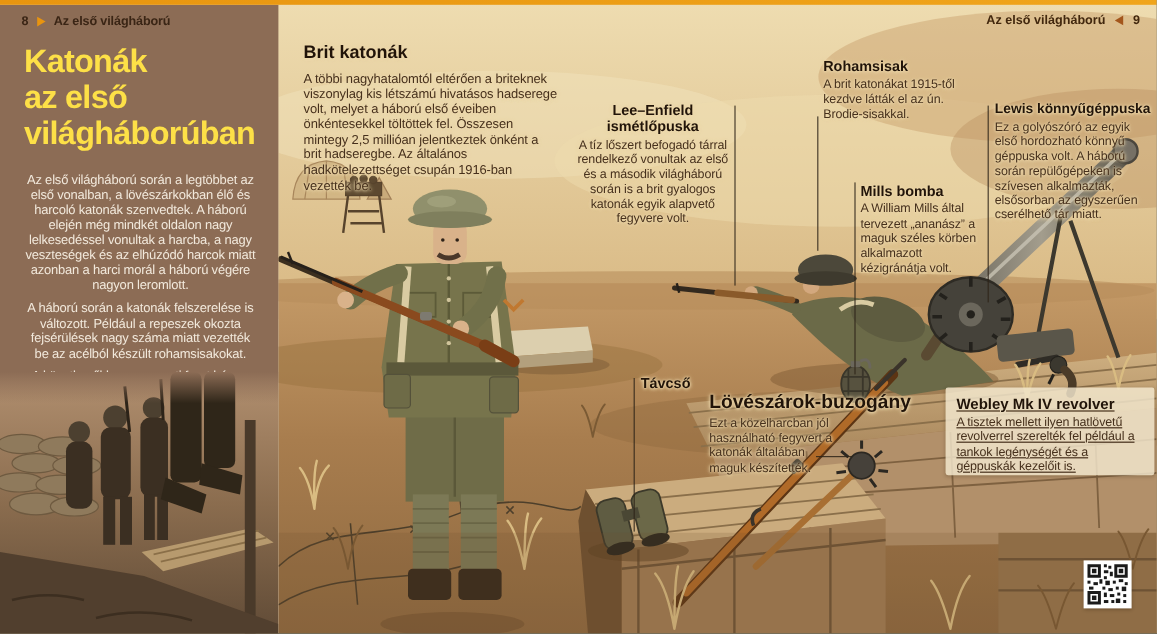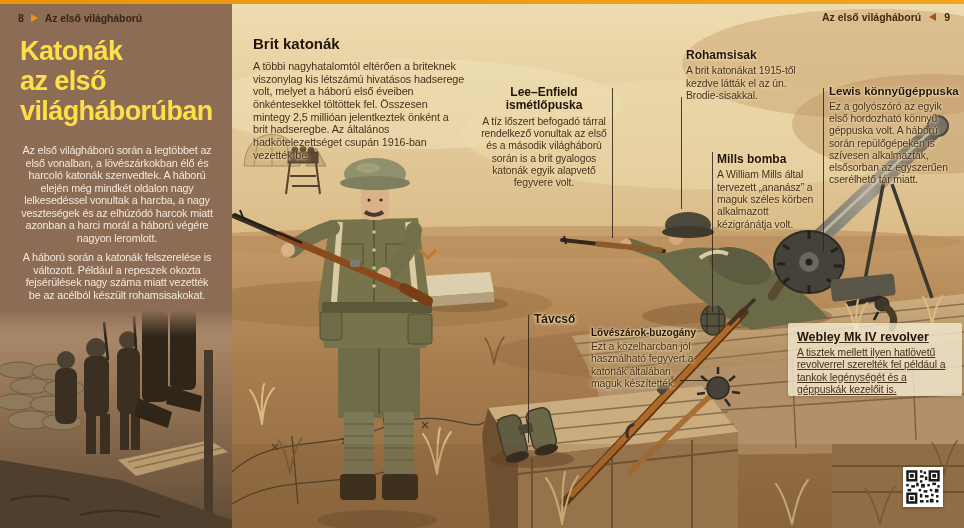--- a/index.html
+++ b/index.html
@@ -27,21 +27,21 @@
       text-shadow:0 0 4px rgba(238,217,172,.95),0 0 2px rgba(238,217,172,.95),0 1px 3px rgba(238,217,172,.9);}
   .co h3{margin:0 0 3px 0;font-size:12px;color:#211409;line-height:1.12;}
   .co p{margin:0;font-size:10.4px;line-height:1.18;letter-spacing:-0.1px;}
   #co-lee{left:480px;top:86px;width:128px;text-align:center;}
   #co-roham{left:686px;top:49px;width:116px;}
   #co-lewis{left:829px;top:85px;width:133px;}
   #co-lewis h3{font-size:11.5px;white-space:nowrap;}
   #co-mills{left:717px;top:153px;width:102px;}
   #co-tavcso{left:534px;top:313px;}
   #co-buzogany{left:591px;top:327px;width:112px;}
-  #co-buzogany h3{font-size:10px;white-space:nowrap;}
+  #co-buzogany h3{font-size:16px;white-space:nowrap;}
   #co-webley{left:788px;top:323px;width:156px;background:rgba(243,232,206,.82);
              padding:7px 9px 0 9px;border-radius:2px;text-shadow:none;box-shadow:0 1px 3px rgba(60,40,20,.25);text-decoration:underline;}
   #co-webley h3{font-size:12.5px;}
   
   .vline{position:absolute;width:1px;background:#2e2518;z-index:2;opacity:.85;}
   .hline{position:absolute;height:1px;background:#2e2518;z-index:2;opacity:.85;}
   #qr{position:absolute;left:903px;top:467px;width:40px;height:40px;background:#fff;z-index:5;
       box-shadow:0 1px 3px rgba(50,30,10,.4);padding:2px;box-sizing:border-box;}
 </style>
 </head>

